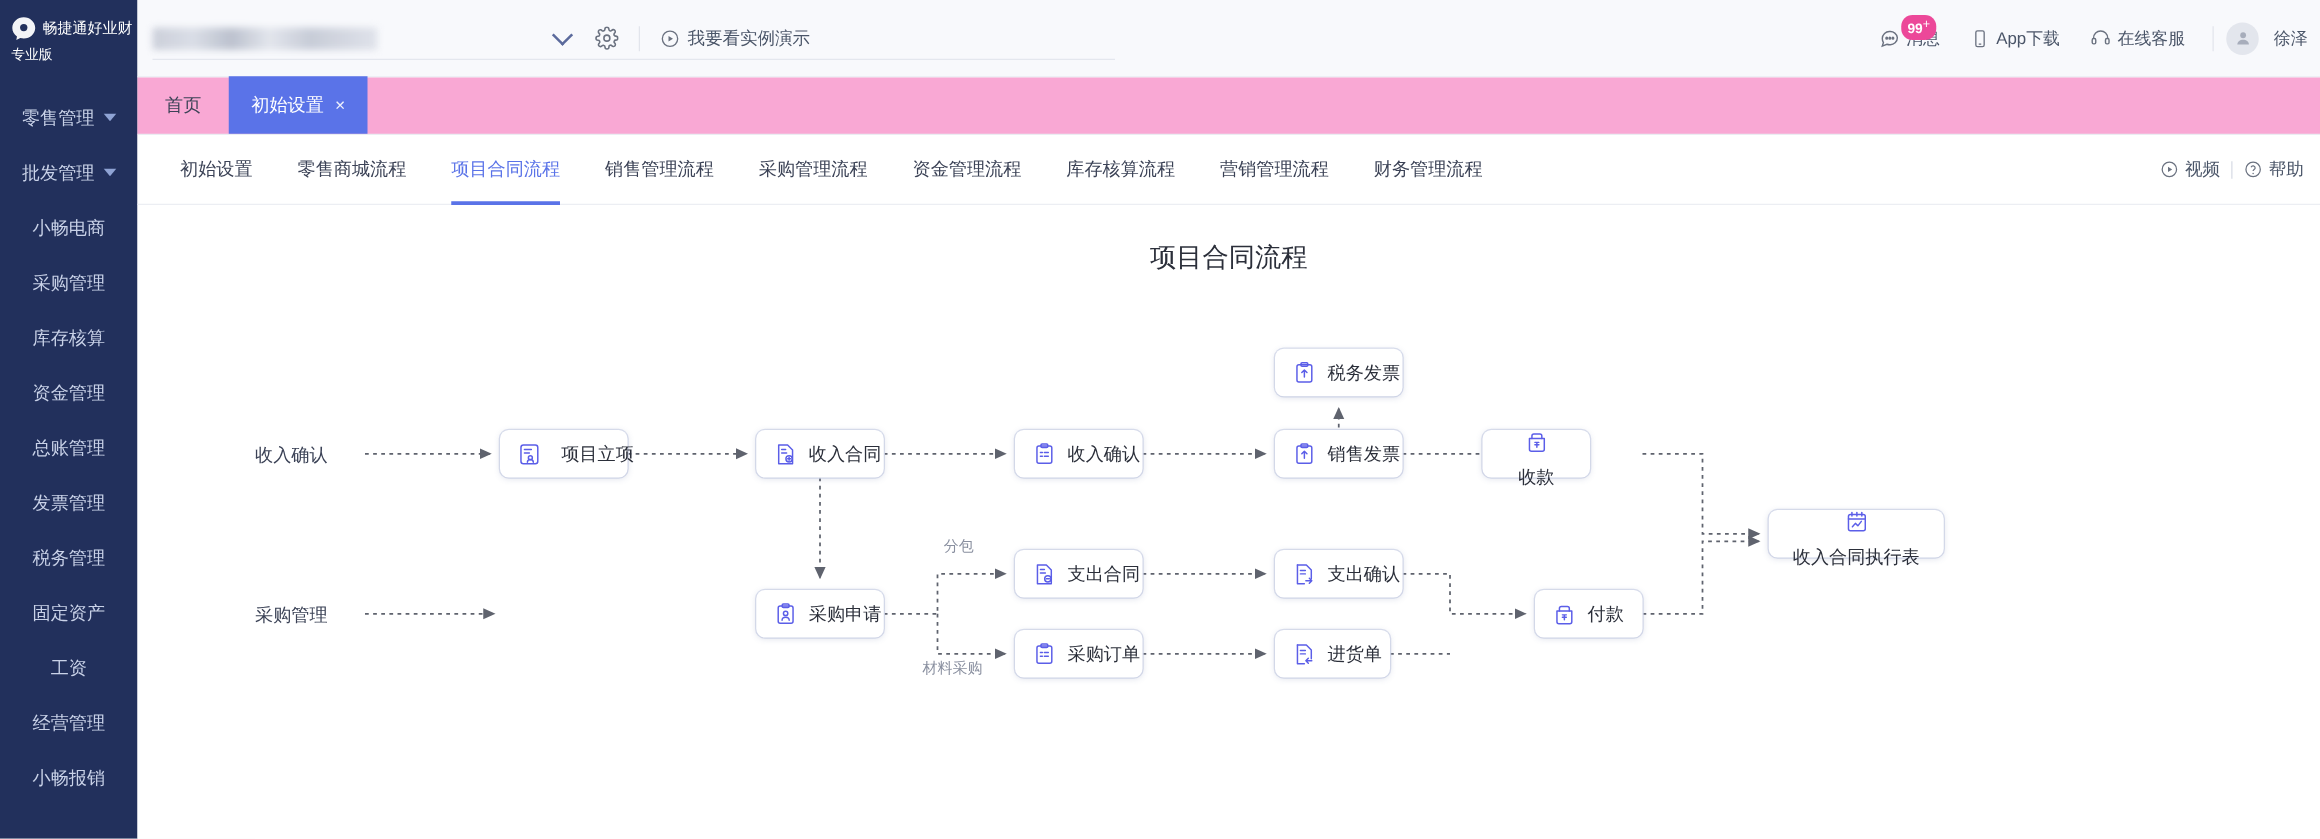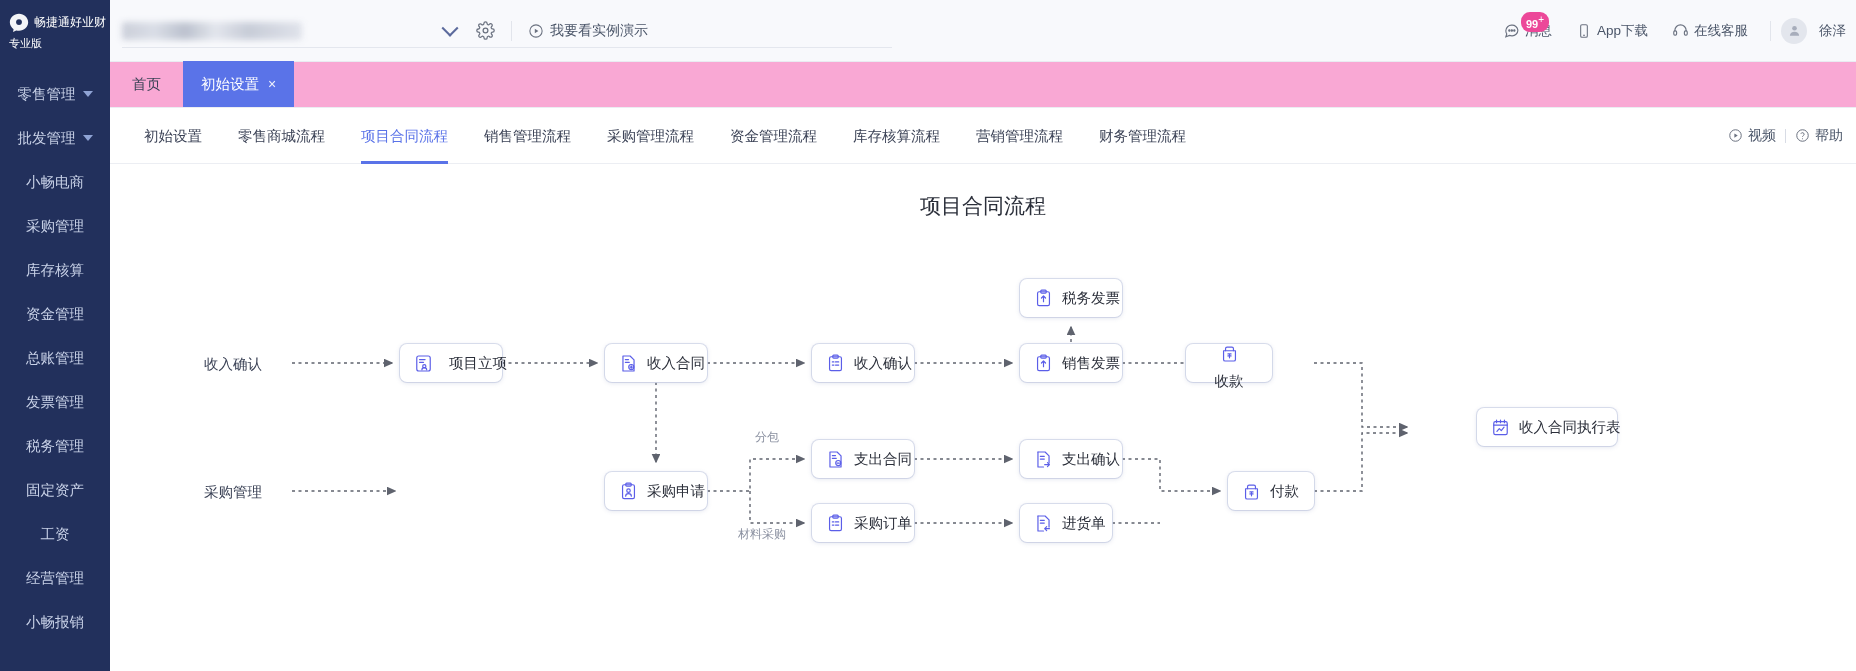--- a/index.html
+++ b/index.html
@@ -394,21 +394,21 @@
         <div class="node" style="left: 1076px; top: 180px; width: 86px; flex-direction: column;">
           <span style="display: flex;">
             <svg class="ico" viewBox="0 0 24 24" fill="none" stroke="#5b5ee8" stroke-width="1.5" stroke-linecap="round" stroke-linejoin="round">
               <path d="M4.5 8.5h15v11a2 2 0 01-2 2h-11a2 2 0 01-2-2z"></path>
               <path d="M7 8.5V6a2 2 0 012-2h6a2 2 0 012 2v2.5"></path>
               <path d="M10 12.5h4M10 15h4M12 12.5v5"></path>
             </svg>
           </span>
           <span>收款</span>
         </div>
-        <div class="node" style="left: 1367px; top: 244px; width: 140px;">
+        <div class="node" style="left: 1305px; top: 244px; width: 140px; flex-direction: column;">
           <span style="display: flex;">
             <svg class="ico" viewBox="0 0 24 24" fill="none" stroke="#5b5ee8" stroke-width="1.5" stroke-linecap="round" stroke-linejoin="round">
               <rect x="3.5" y="4.5" width="17" height="16.5" rx="2"></rect>
               <line x1="3.5" y1="9" x2="20.5" y2="9"></line>
               <line x1="7" y1="2.5" x2="7" y2="6"></line>
               <line x1="12" y1="2.5" x2="12" y2="6"></line>
               <line x1="17" y1="2.5" x2="17" y2="6"></line>
               <path d="M7.5 17l3-3.5 2.5 2.5 3.5-4.5"></path>
             </svg>
           </span>

